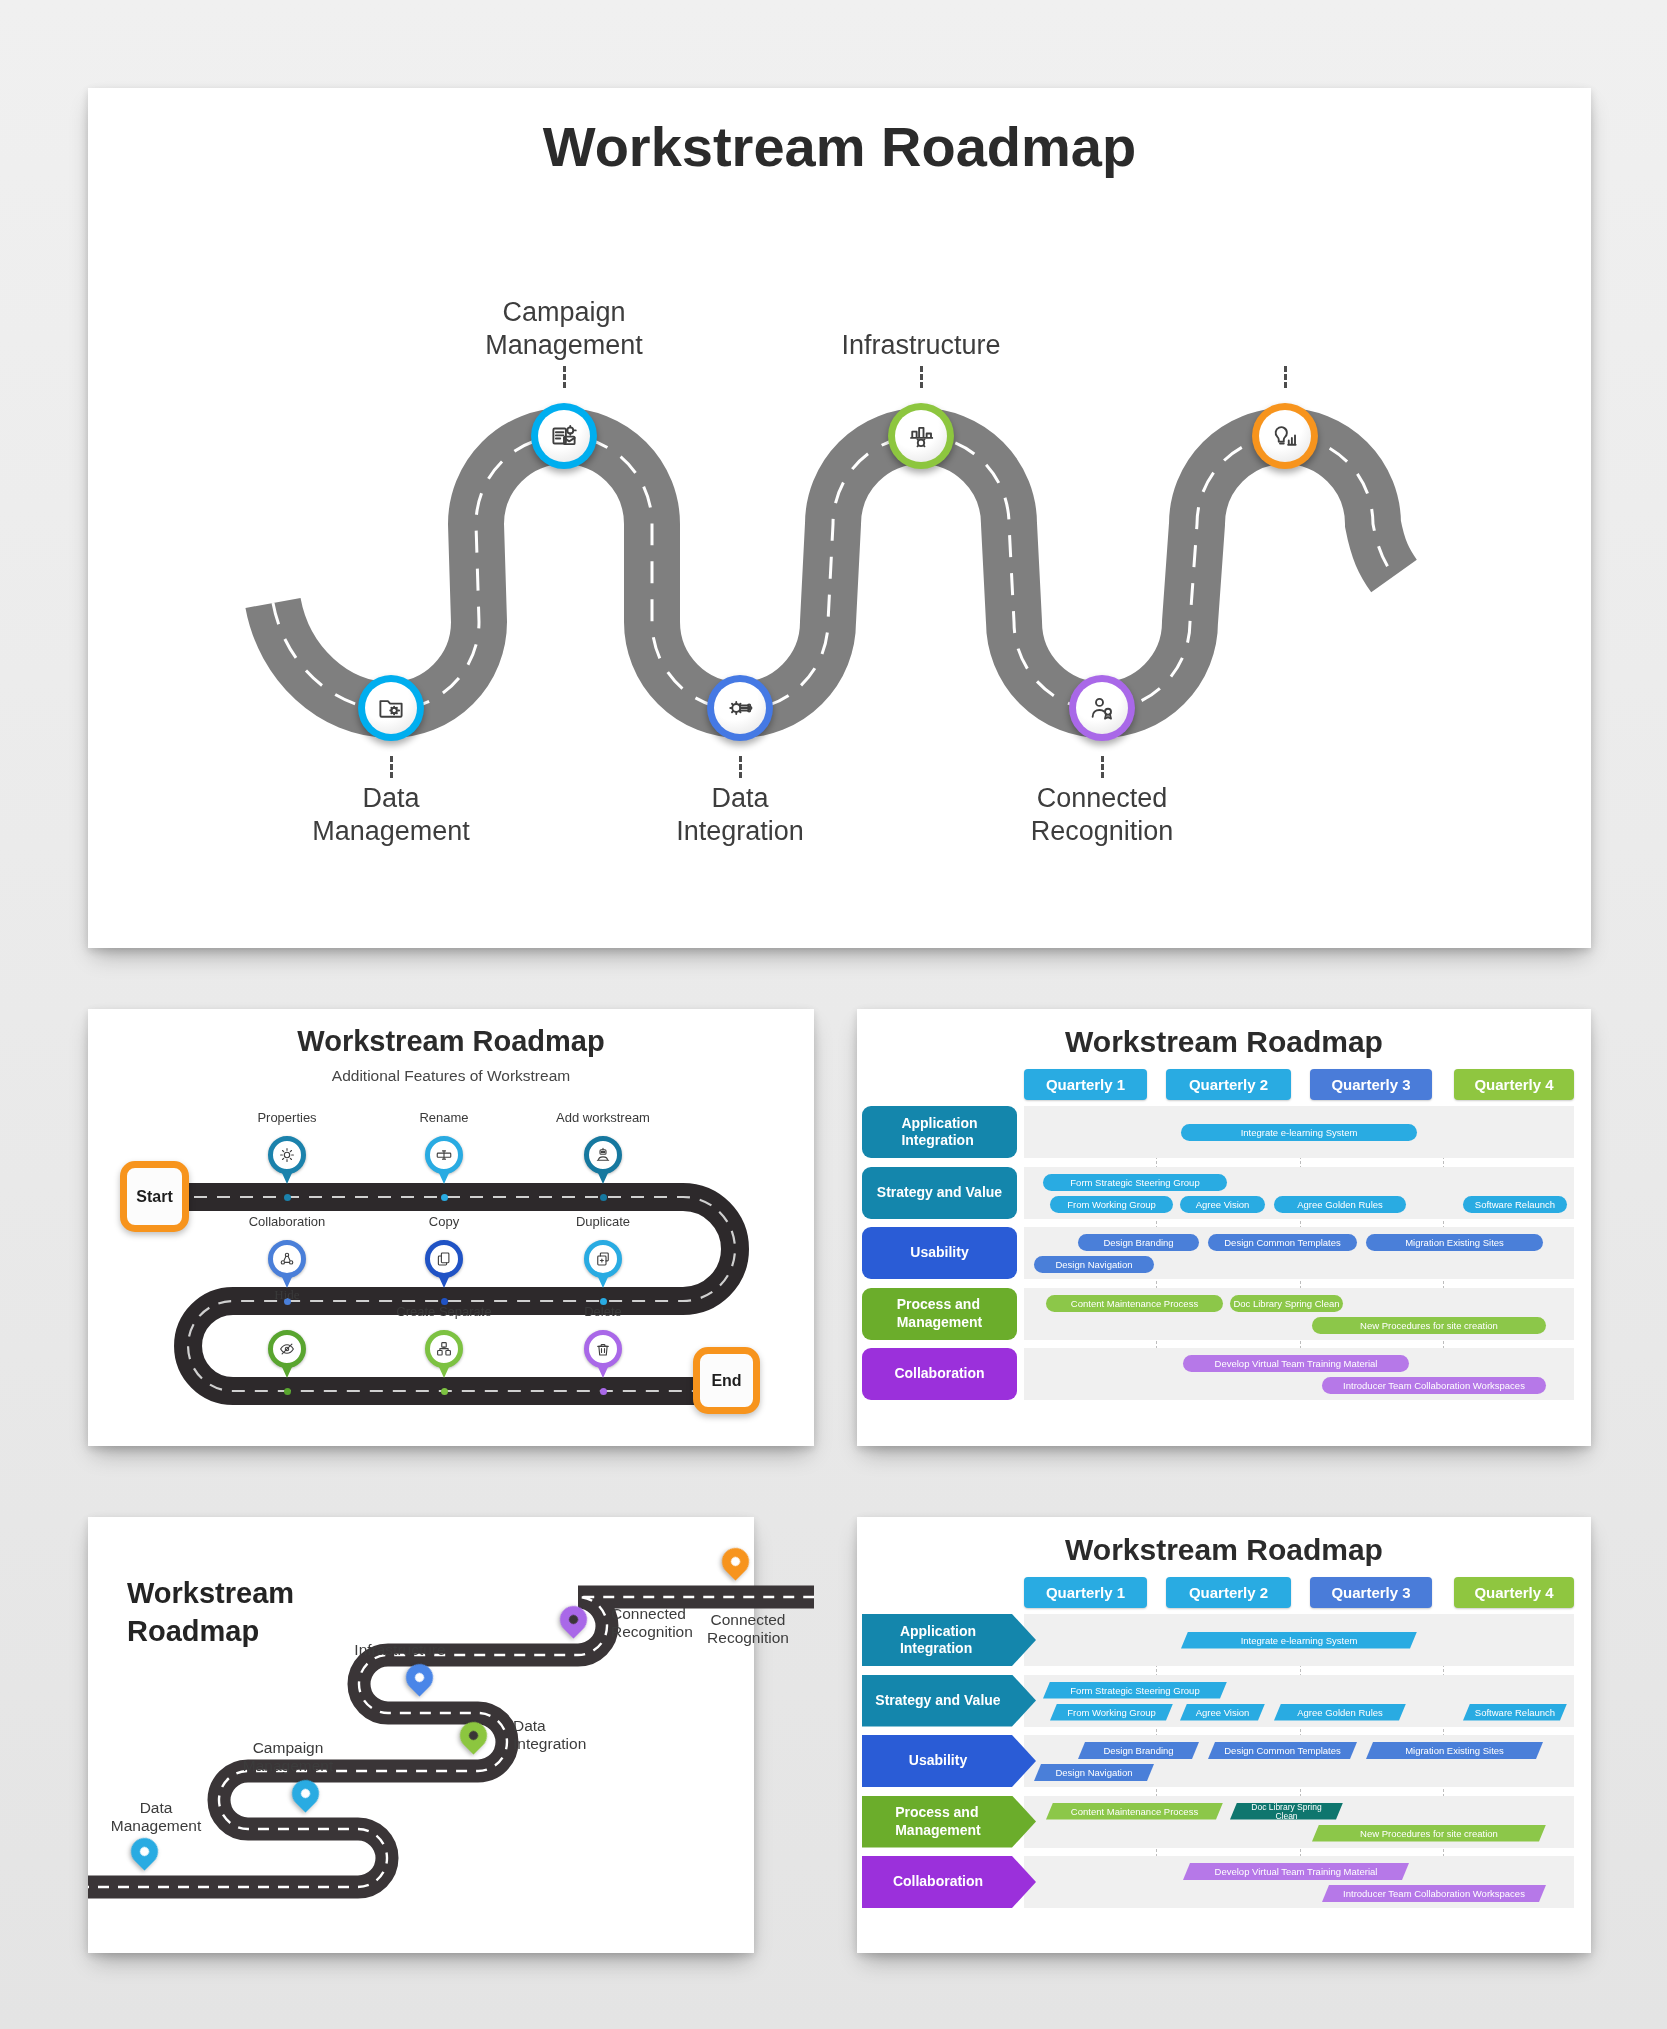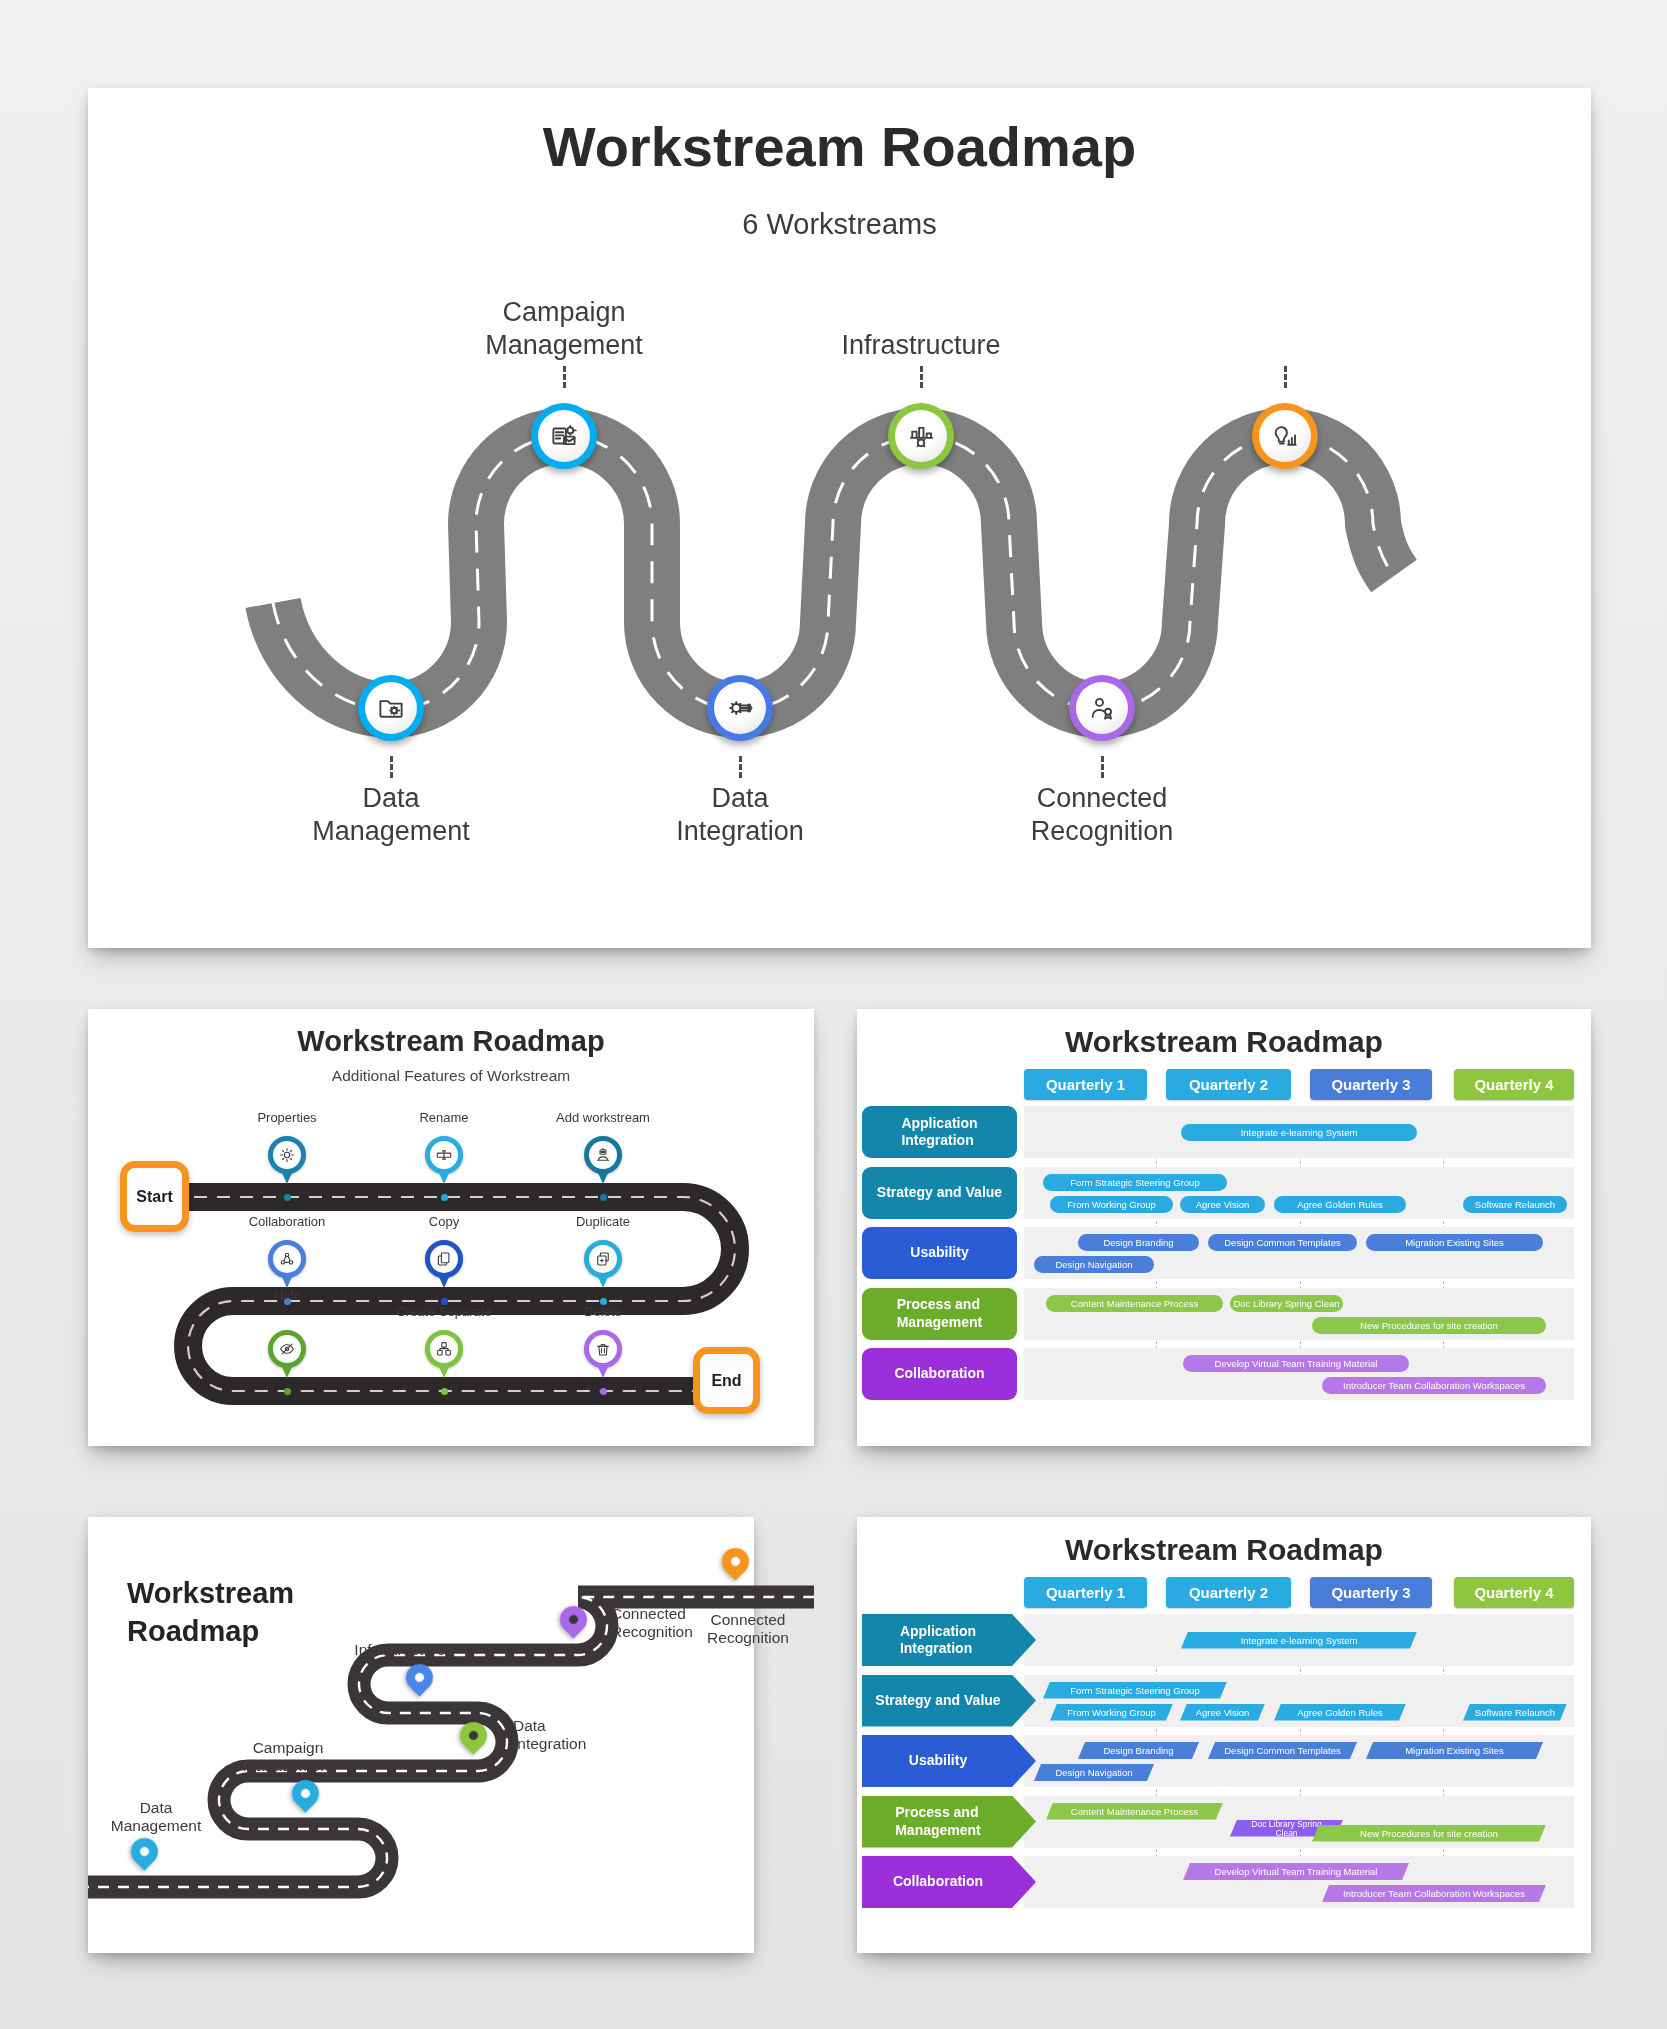--- a/index.html
+++ b/index.html
@@ -37,21 +37,20 @@
   .s4dotc{position:absolute;left:9px;top:9px;width:9px;height:9px;border-radius:50%;background:#fff;}
   .s4label{position:absolute;font-size:15.5px;line-height:1.18;color:#3c3c3c;white-space:pre-line;}
 </style>
 </head>
 <body>
 
 <div id="canvas">
 
   <div class="slide" id="slide1" style="left:88px;top:88px;width:1503px;height:860px;">
     <div class="s1title">Workstream Roadmap</div>
-    <div class="s1sub">6 Workstreams</div>
     <svg class="roadsvg" width="1503" height="860" viewBox="0 0 1503 860">
       <path d="M 185 515 C 196 575 245 622 303 622 A 88 88 0 0 0 391 534 L 388 436 A 88 88 0 0 1 564 436 L 564 534 A 88 88 0 0 0 740 534 L 745 436 A 88 88 0 0 1 921 436 L 926 534 A 88 88 0 0 0 1102 534 L 1109 436 A 88 88 0 0 1 1285 436 C 1290 462 1296 474 1306 488" fill="none" stroke="#7f7f7f" stroke-width="56"></path>
       <path d="M 185 515 C 196 575 245 622 303 622 A 88 88 0 0 0 391 534 L 388 436 A 88 88 0 0 1 564 436 L 564 534 A 88 88 0 0 0 740 534 L 745 436 A 88 88 0 0 1 921 436 L 926 534 A 88 88 0 0 0 1102 534 L 1109 436 A 88 88 0 0 1 1285 436 C 1290 462 1296 474 1306 488" fill="none" stroke="#ffffff" stroke-width="3" stroke-dasharray="22 16"></path>
     </svg>
   <div class="s1ring" style="left: 443px; top: 315px; background: rgb(0, 174, 239);">
         <div class="s1inner">
           <svg width="30" height="30" viewBox="0 0 24 24" fill="none" stroke="#3f3f3f" stroke-width="1.5" stroke-linecap="round" stroke-linejoin="round">
             <rect x="3.5" y="6" width="10" height="12" rx="1"></rect>
             <path d="M5.5 9h6M5.5 11.5h6M5.5 14h3.5"></path>
             <rect x="12" y="12.5" width="8.5" height="6" rx=".8"></rect>
@@ -324,21 +323,21 @@
       <div class="gtrack" style="left: 167px; top: 218px; width: 550px; height: 52px;"></div>
       <div class="rchip chev" style="left: 5px; top: 218px; width: 174px; height: 52px; background: rgb(42, 92, 214);">Usability</div>
       <div class="gbar g5" style="left: 221px; top: 225px; width: 121px; background: rgb(74, 127, 217);">Design Branding</div>
       <div class="gbar g5" style="left: 351px; top: 225px; width: 149px; background: rgb(74, 127, 217);">Design Common Templates</div>
       <div class="gbar g5" style="left: 509px; top: 225px; width: 177px; background: rgb(74, 127, 217);">Migration Existing Sites</div>
       <div class="gbar g5" style="left: 177px; top: 247px; width: 120px; background: rgb(74, 127, 217);">Design Navigation</div>
       <div class="gtrack" style="left: 167px; top: 278.5px; width: 550px; height: 52px;"></div>
       <div class="rchip chev" style="left: 5px; top: 278.5px; width: 174px; height: 52px; background: rgb(107, 173, 43);">Process and
 Management</div>
       <div class="gbar g5" style="left: 189px; top: 285.5px; width: 177px; background: rgb(140, 199, 73);">Content Maintenance Process</div>
-      <div class="gbar g5 wrap" style="left: 373px; top: 285.5px; width: 113px; background: #8b5cf6; margin-top: 17px;">Doc Library Spring
+      <div class="gbar g5 wrap" style="left: 373px; top: 285.5px; width: 113px; background: #0f766e;">Doc Library Spring
 Clean</div>
       <div class="gbar g5" style="left: 455px; top: 307.5px; width: 234px; background: rgb(140, 199, 73);">New Procedures for site creation</div>
       <div class="gtrack" style="left: 167px; top: 339px; width: 550px; height: 52px;"></div>
       <div class="rchip chev" style="left: 5px; top: 339px; width: 174px; height: 52px; background: rgb(155, 48, 219);">Collaboration</div>
       <div class="gbar g5" style="left: 326px; top: 346px; width: 226px; background: rgb(182, 120, 232);">Develop Virtual Team Training Material</div>
       <div class="gbar g5" style="left: 465px; top: 368px; width: 224px; background: rgb(182, 120, 232);">Introducer Team Collaboration Workspaces</div>
     </div>
 
 </div>
 

